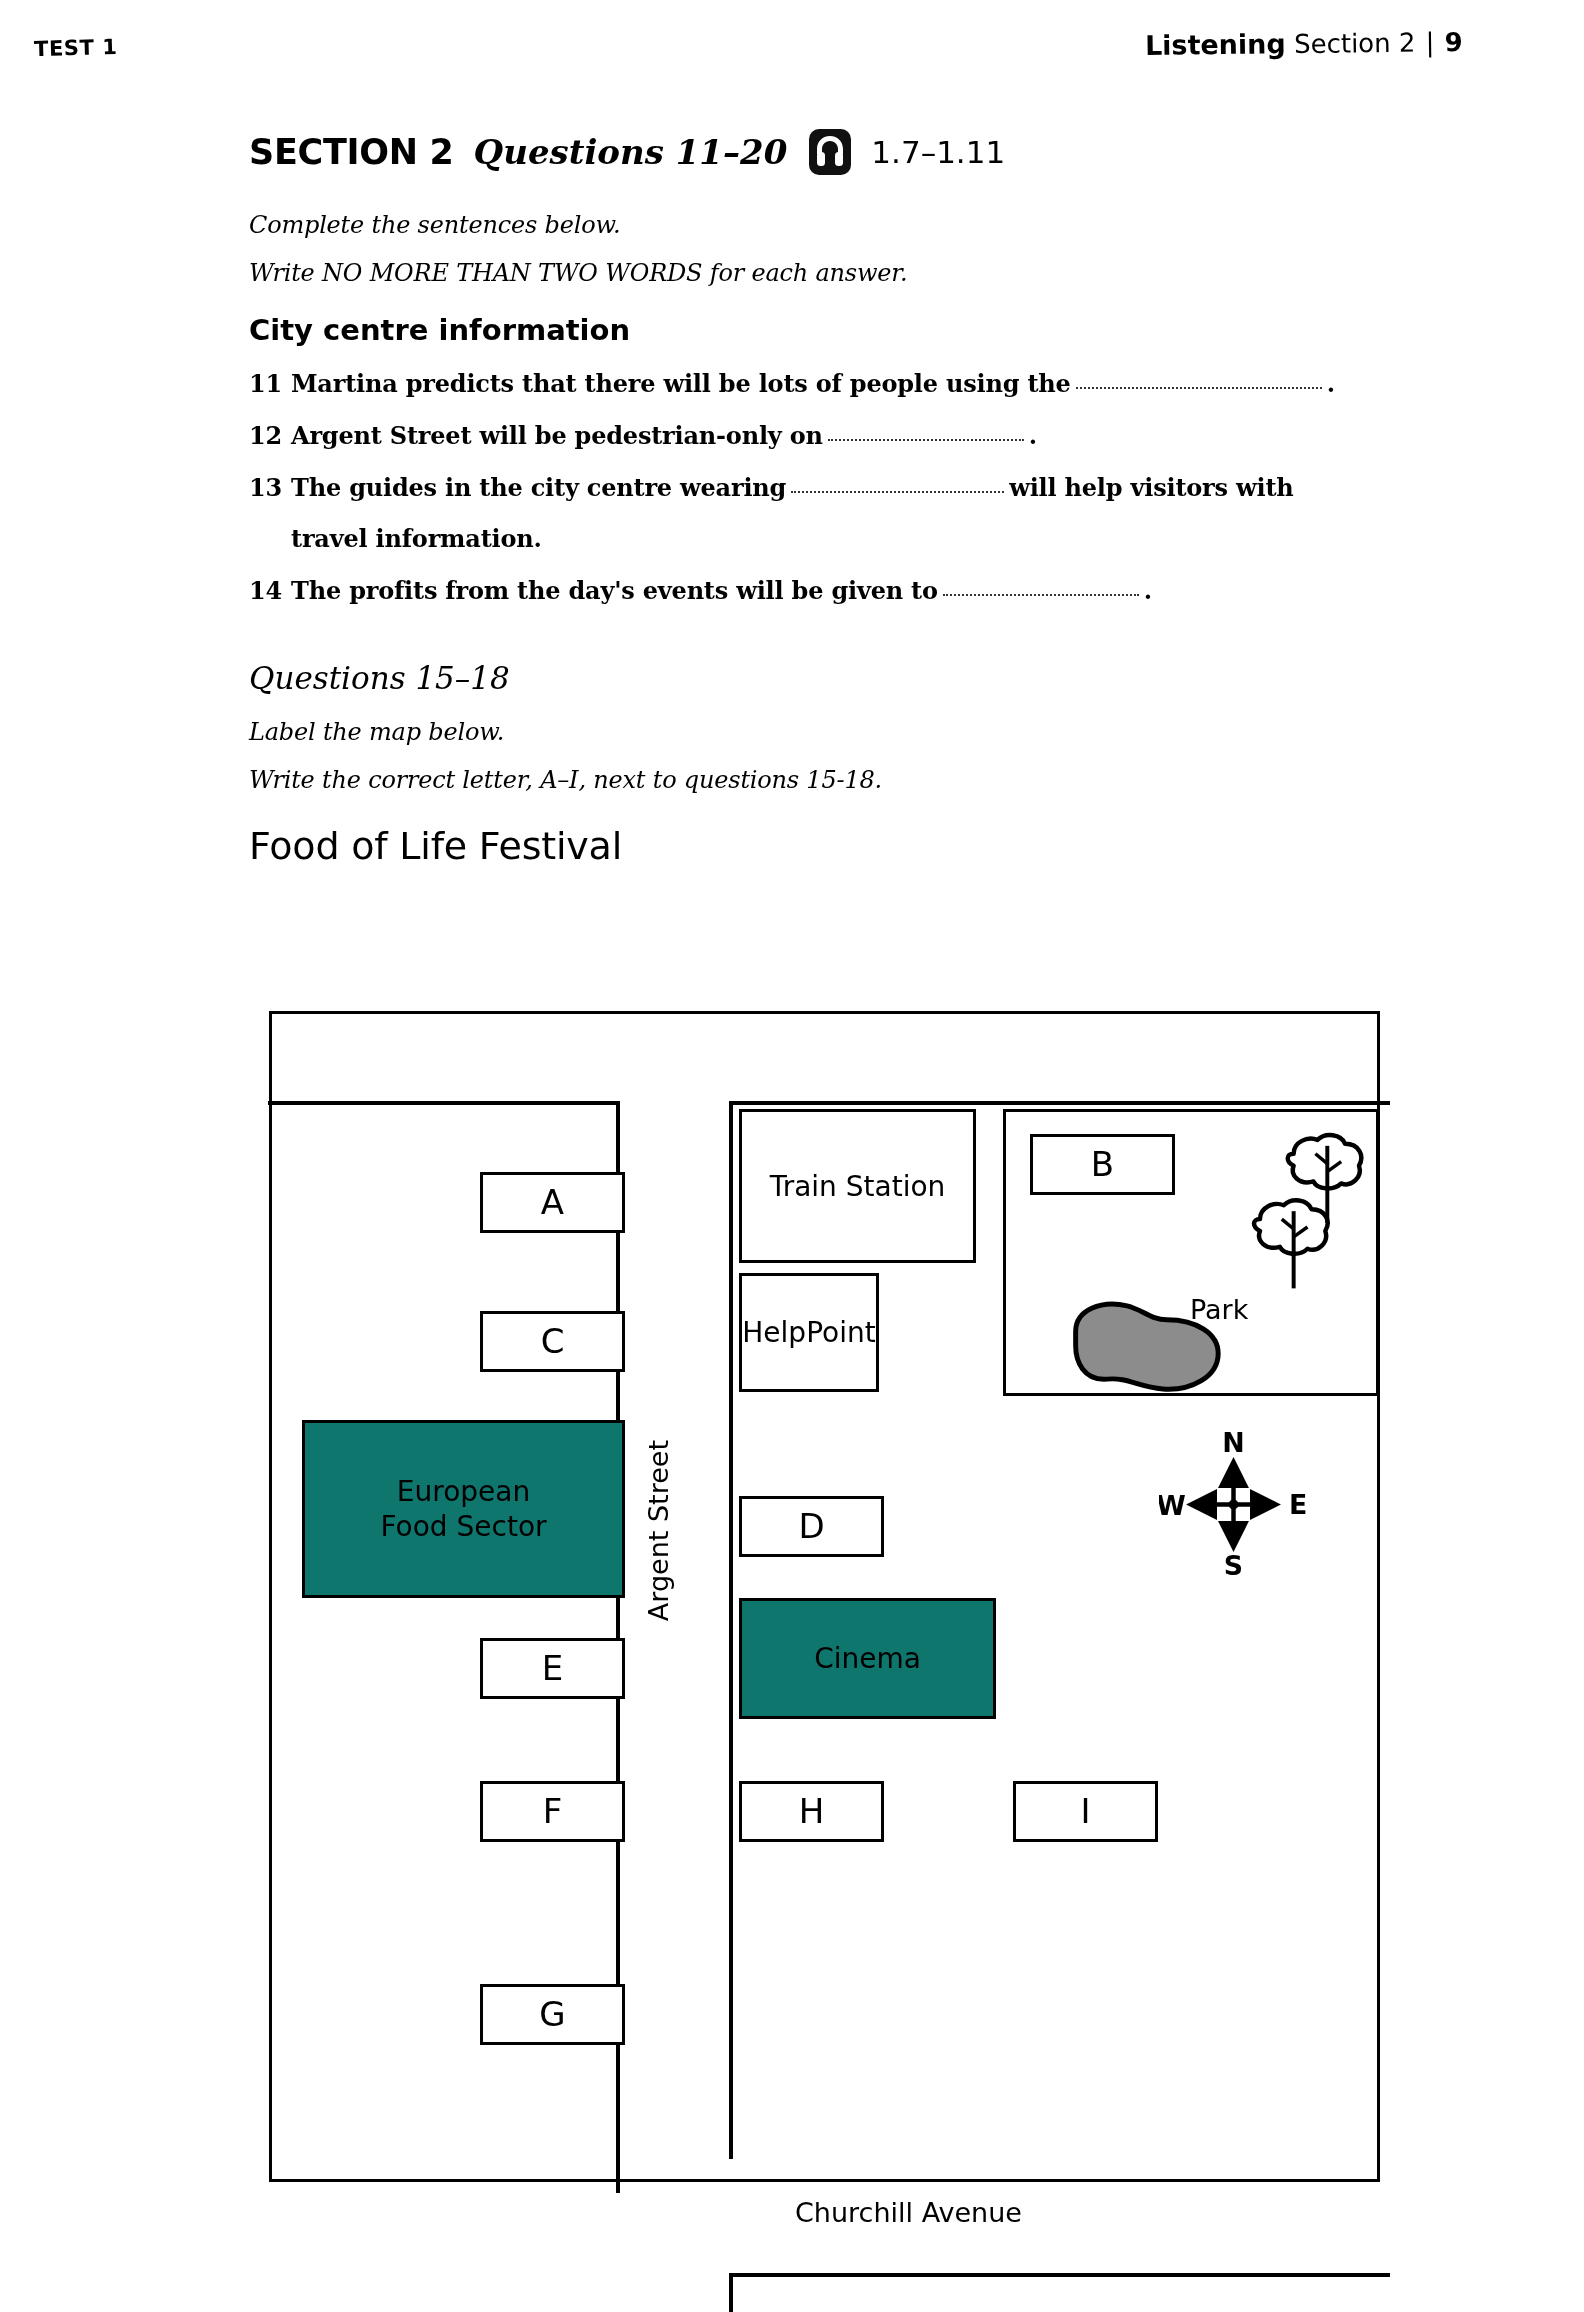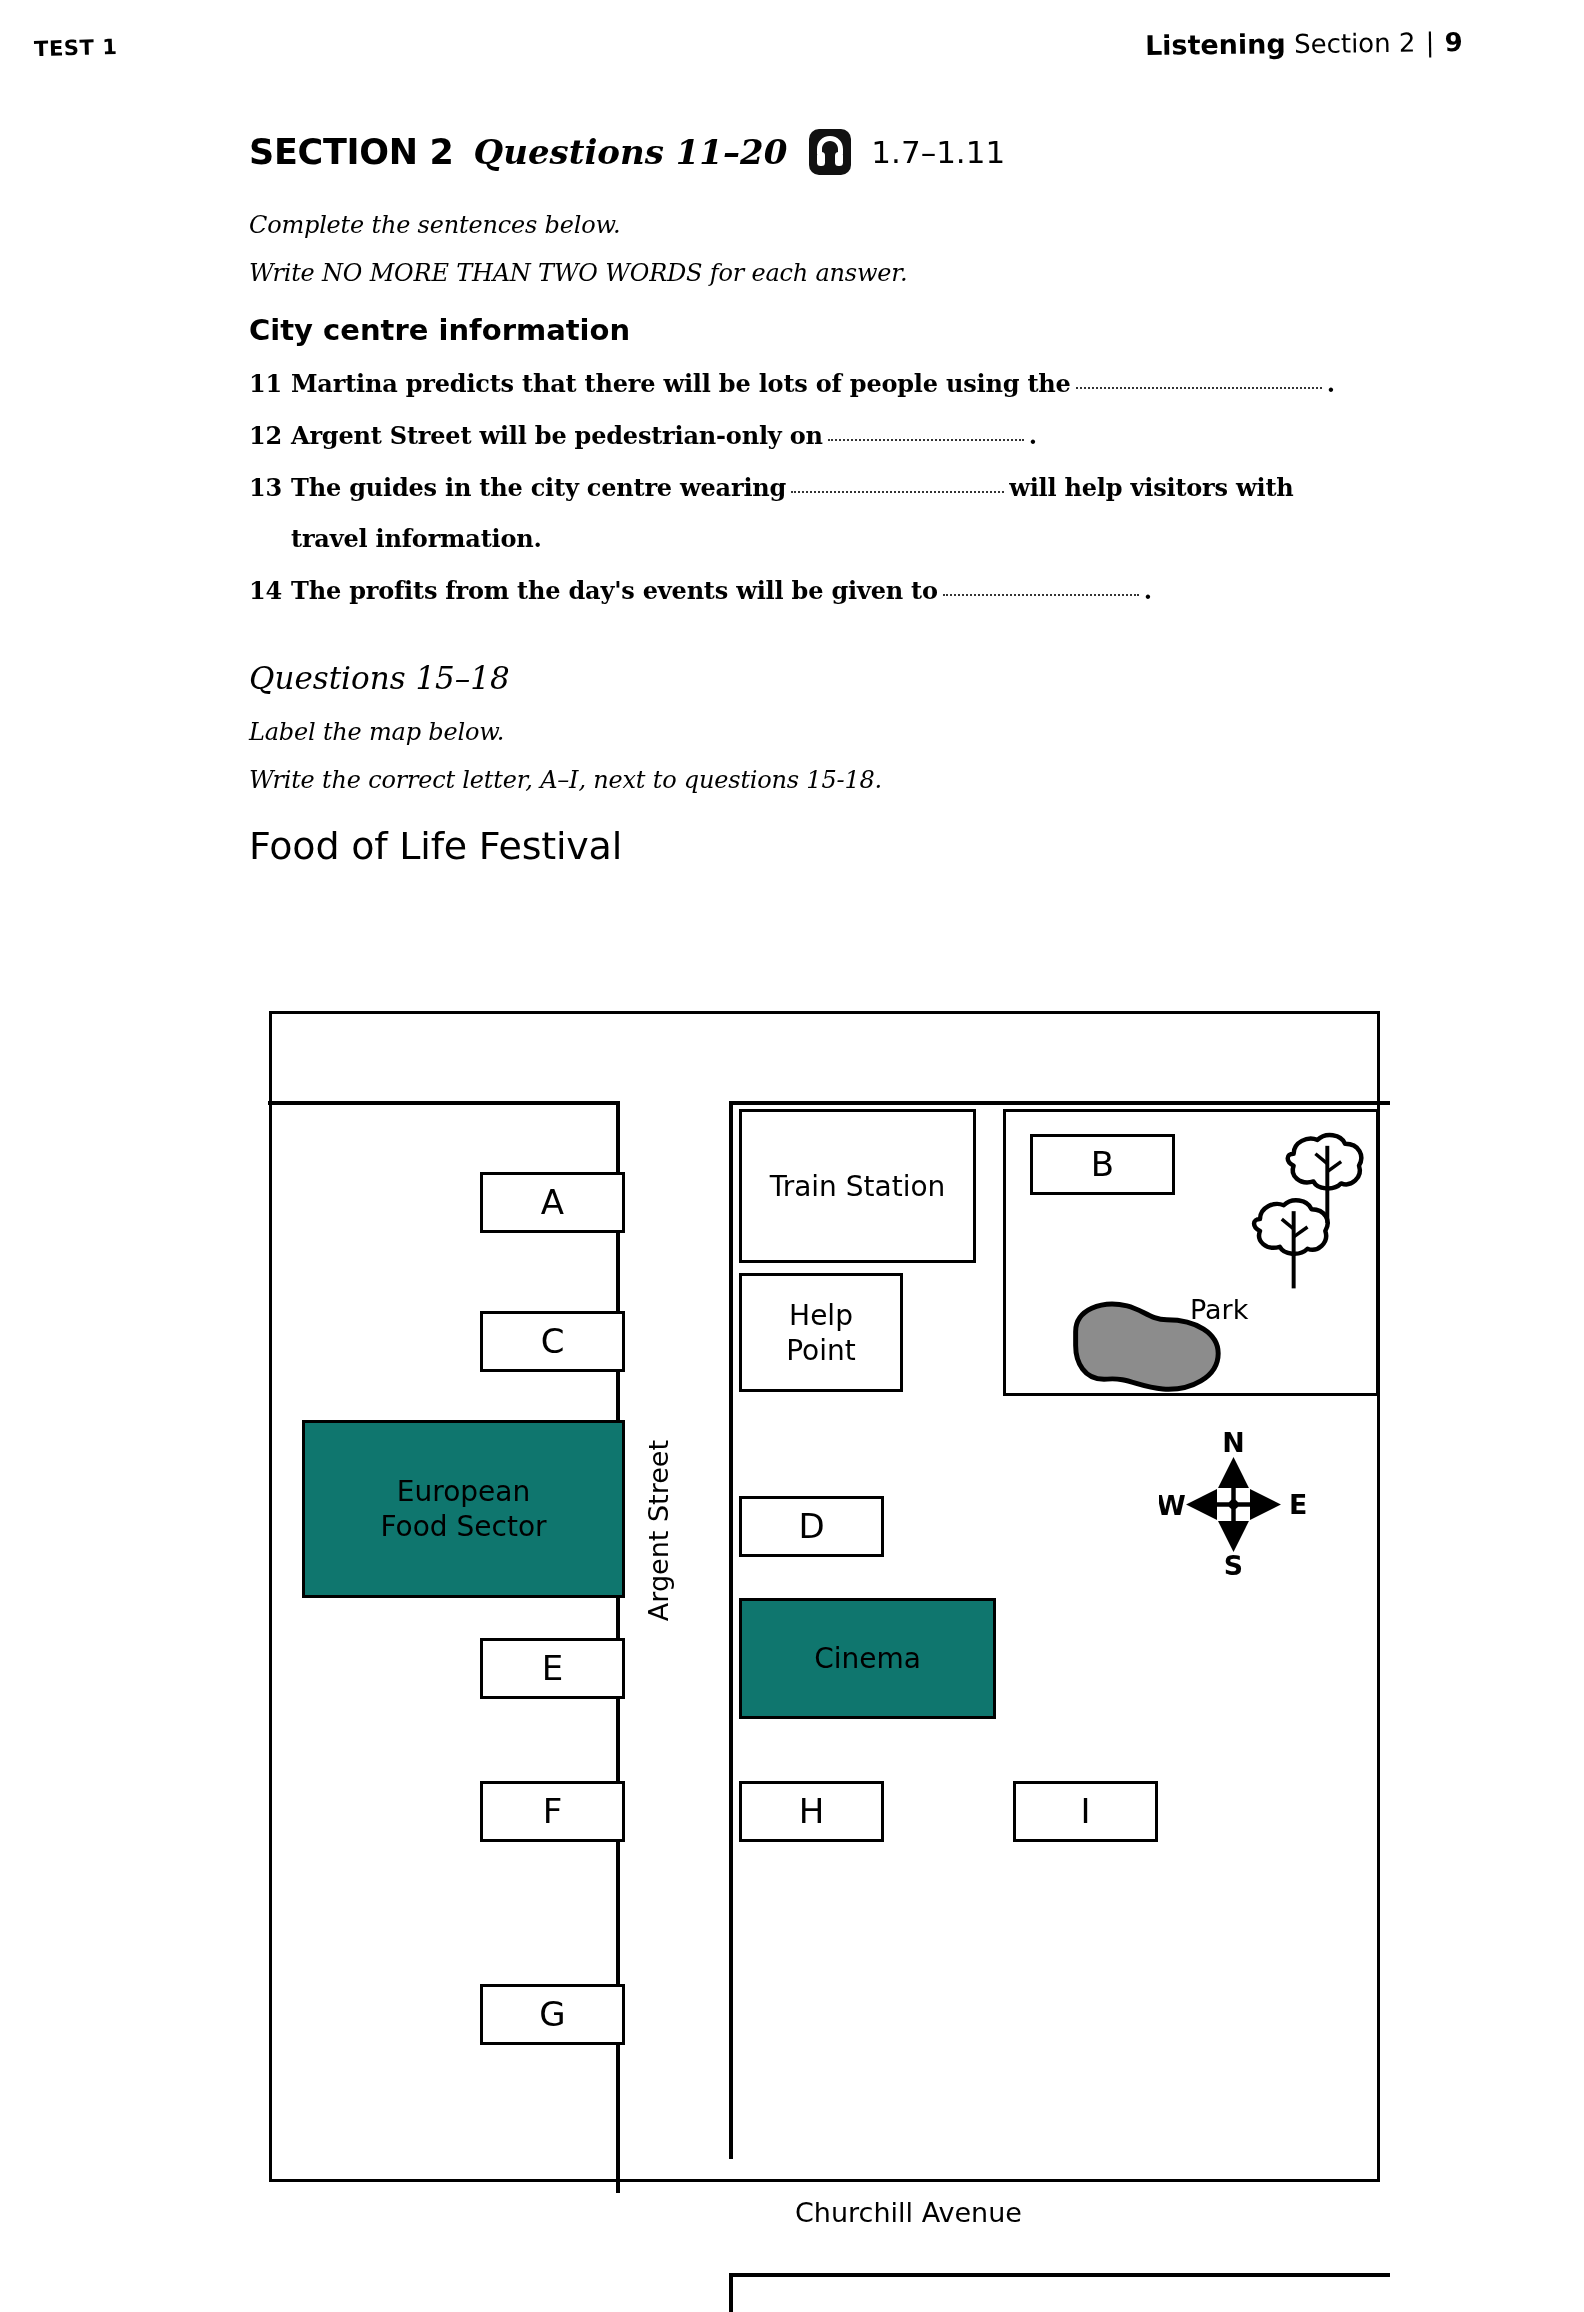--- a/index.html
+++ b/index.html
@@ -374,21 +374,21 @@
     </div>
 
     <div class="box letter" style="left:208px; top:624px; width:145px; height:61px;">E</div>
 
     <div class="box letter" style="left:208px; top:767px; width:145px; height:61px;">F</div>
 
     <div class="box letter" style="left:208px; top:970px; width:145px; height:61px;">G</div>
 
     <div class="box" style="left:467px; top:95px; width:237px; height:154px;">Train Station</div>
 
-    <div class="box" style="left:467px; top:259px; width:164px; height:119px; flex-direction:column;">
+    <div class="box" style="left:467px; top:259px; width:140px; height:119px; flex-direction:row;">
       <span>Help</span>
       <span>Point</span>
     </div>
 
     <div class="box letter" style="left:467px; top:482px; width:145px; height:61px;">D</div>
 
     <div class="box shaded" style="left:467px; top:584px; width:257px; height:121px;">Cinema</div>
 
     <div class="box letter" style="left:467px; top:767px; width:145px; height:61px;">H</div>
 

